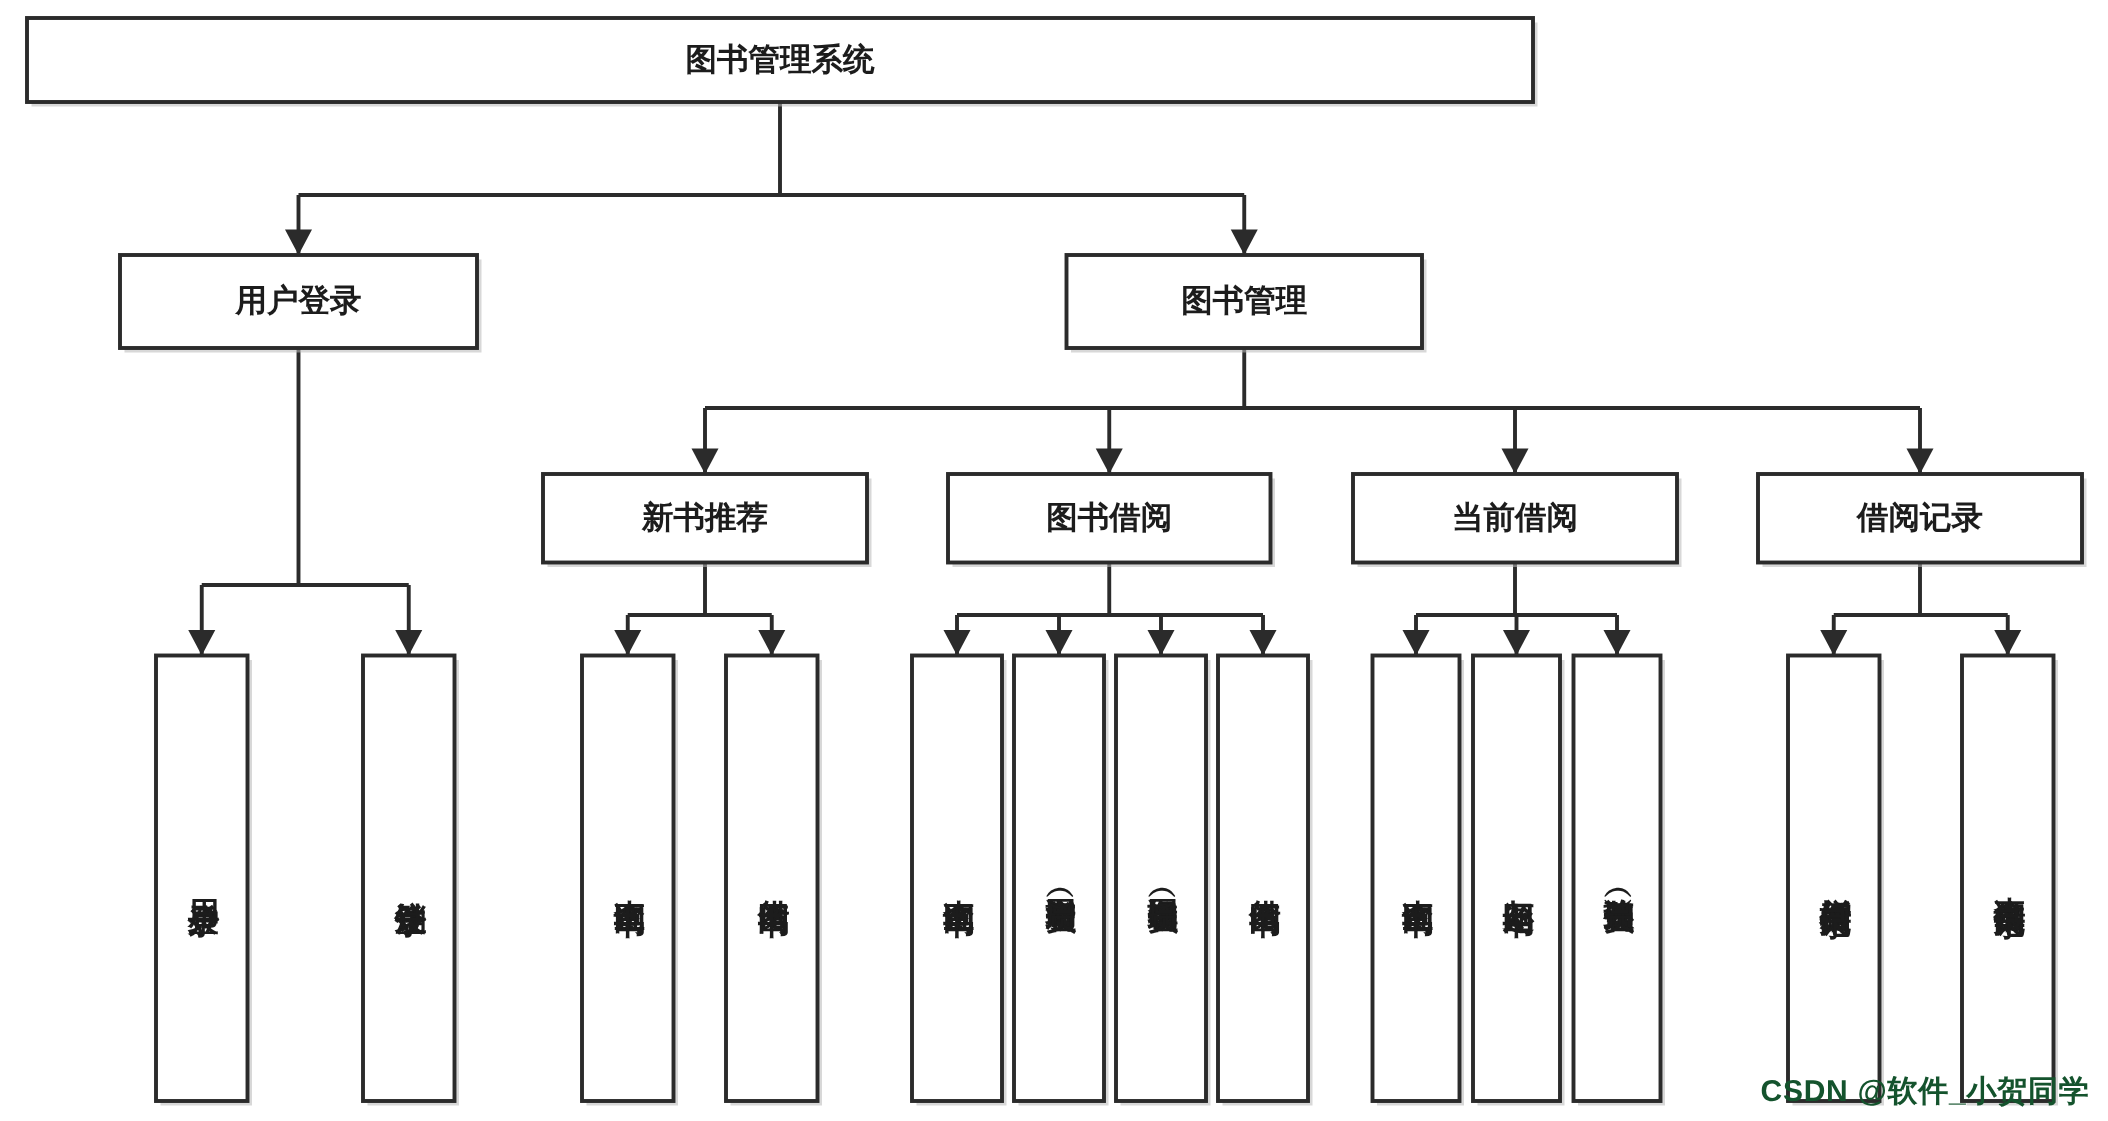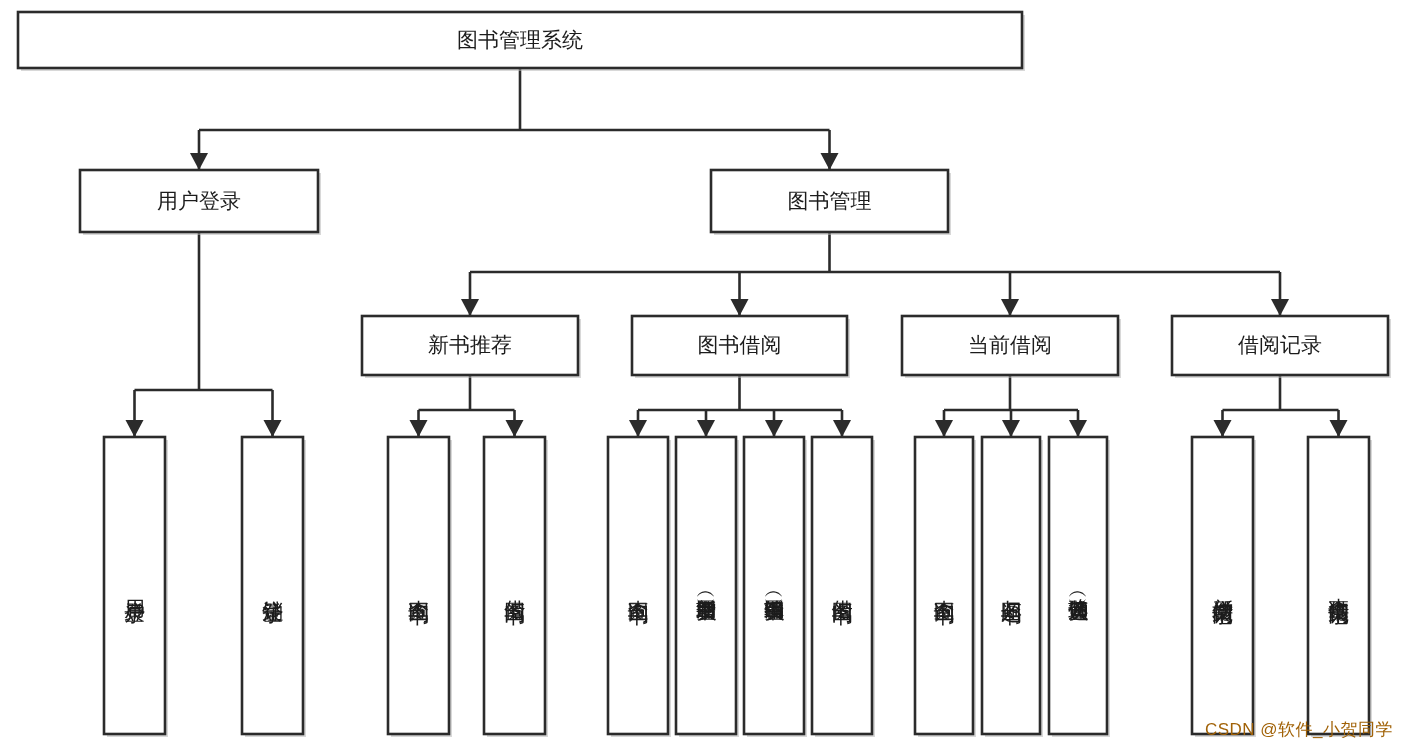--- a/index.html
+++ b/index.html
@@ -12,20 +12,21 @@
     height: 747px;
     font-family: "Liberation Sans", "DejaVu Sans", sans-serif;
     overflow: hidden;
     position: relative;
   }
   #diagram-root {
     position: absolute;
     left: 0; top: 0;
     width: 1405px;
     height: 747px;
+    font-weight: bold;
   }
   svg.flow {
     display: block;
     width: 1405px;
     height: 747px;
   }
   .node-rect {
     fill: #ffffff;
     stroke: #2b2b2b;
     stroke-width: 2.6;
@@ -70,22 +71,22 @@
   }
   .vert-label.tight {
     font-size: 20px;
     letter-spacing: 0.5px;
   }
   .watermark {
     position: absolute;
     right: 12px;
     bottom: 6px;
     font-family: "Liberation Sans", "DejaVu Sans", sans-serif;
-    font-size: 17px;
-    color: #a16207;
+    font-size: 20px;
+    color: #14532d;
     letter-spacing: 0.5px;
     white-space: nowrap;
     margin-left: 41px;
   }
 </style>
 </head>
 <body>
 
 <div id="diagram-root">
   <svg class="flow" viewBox="0 0 1405 747">

